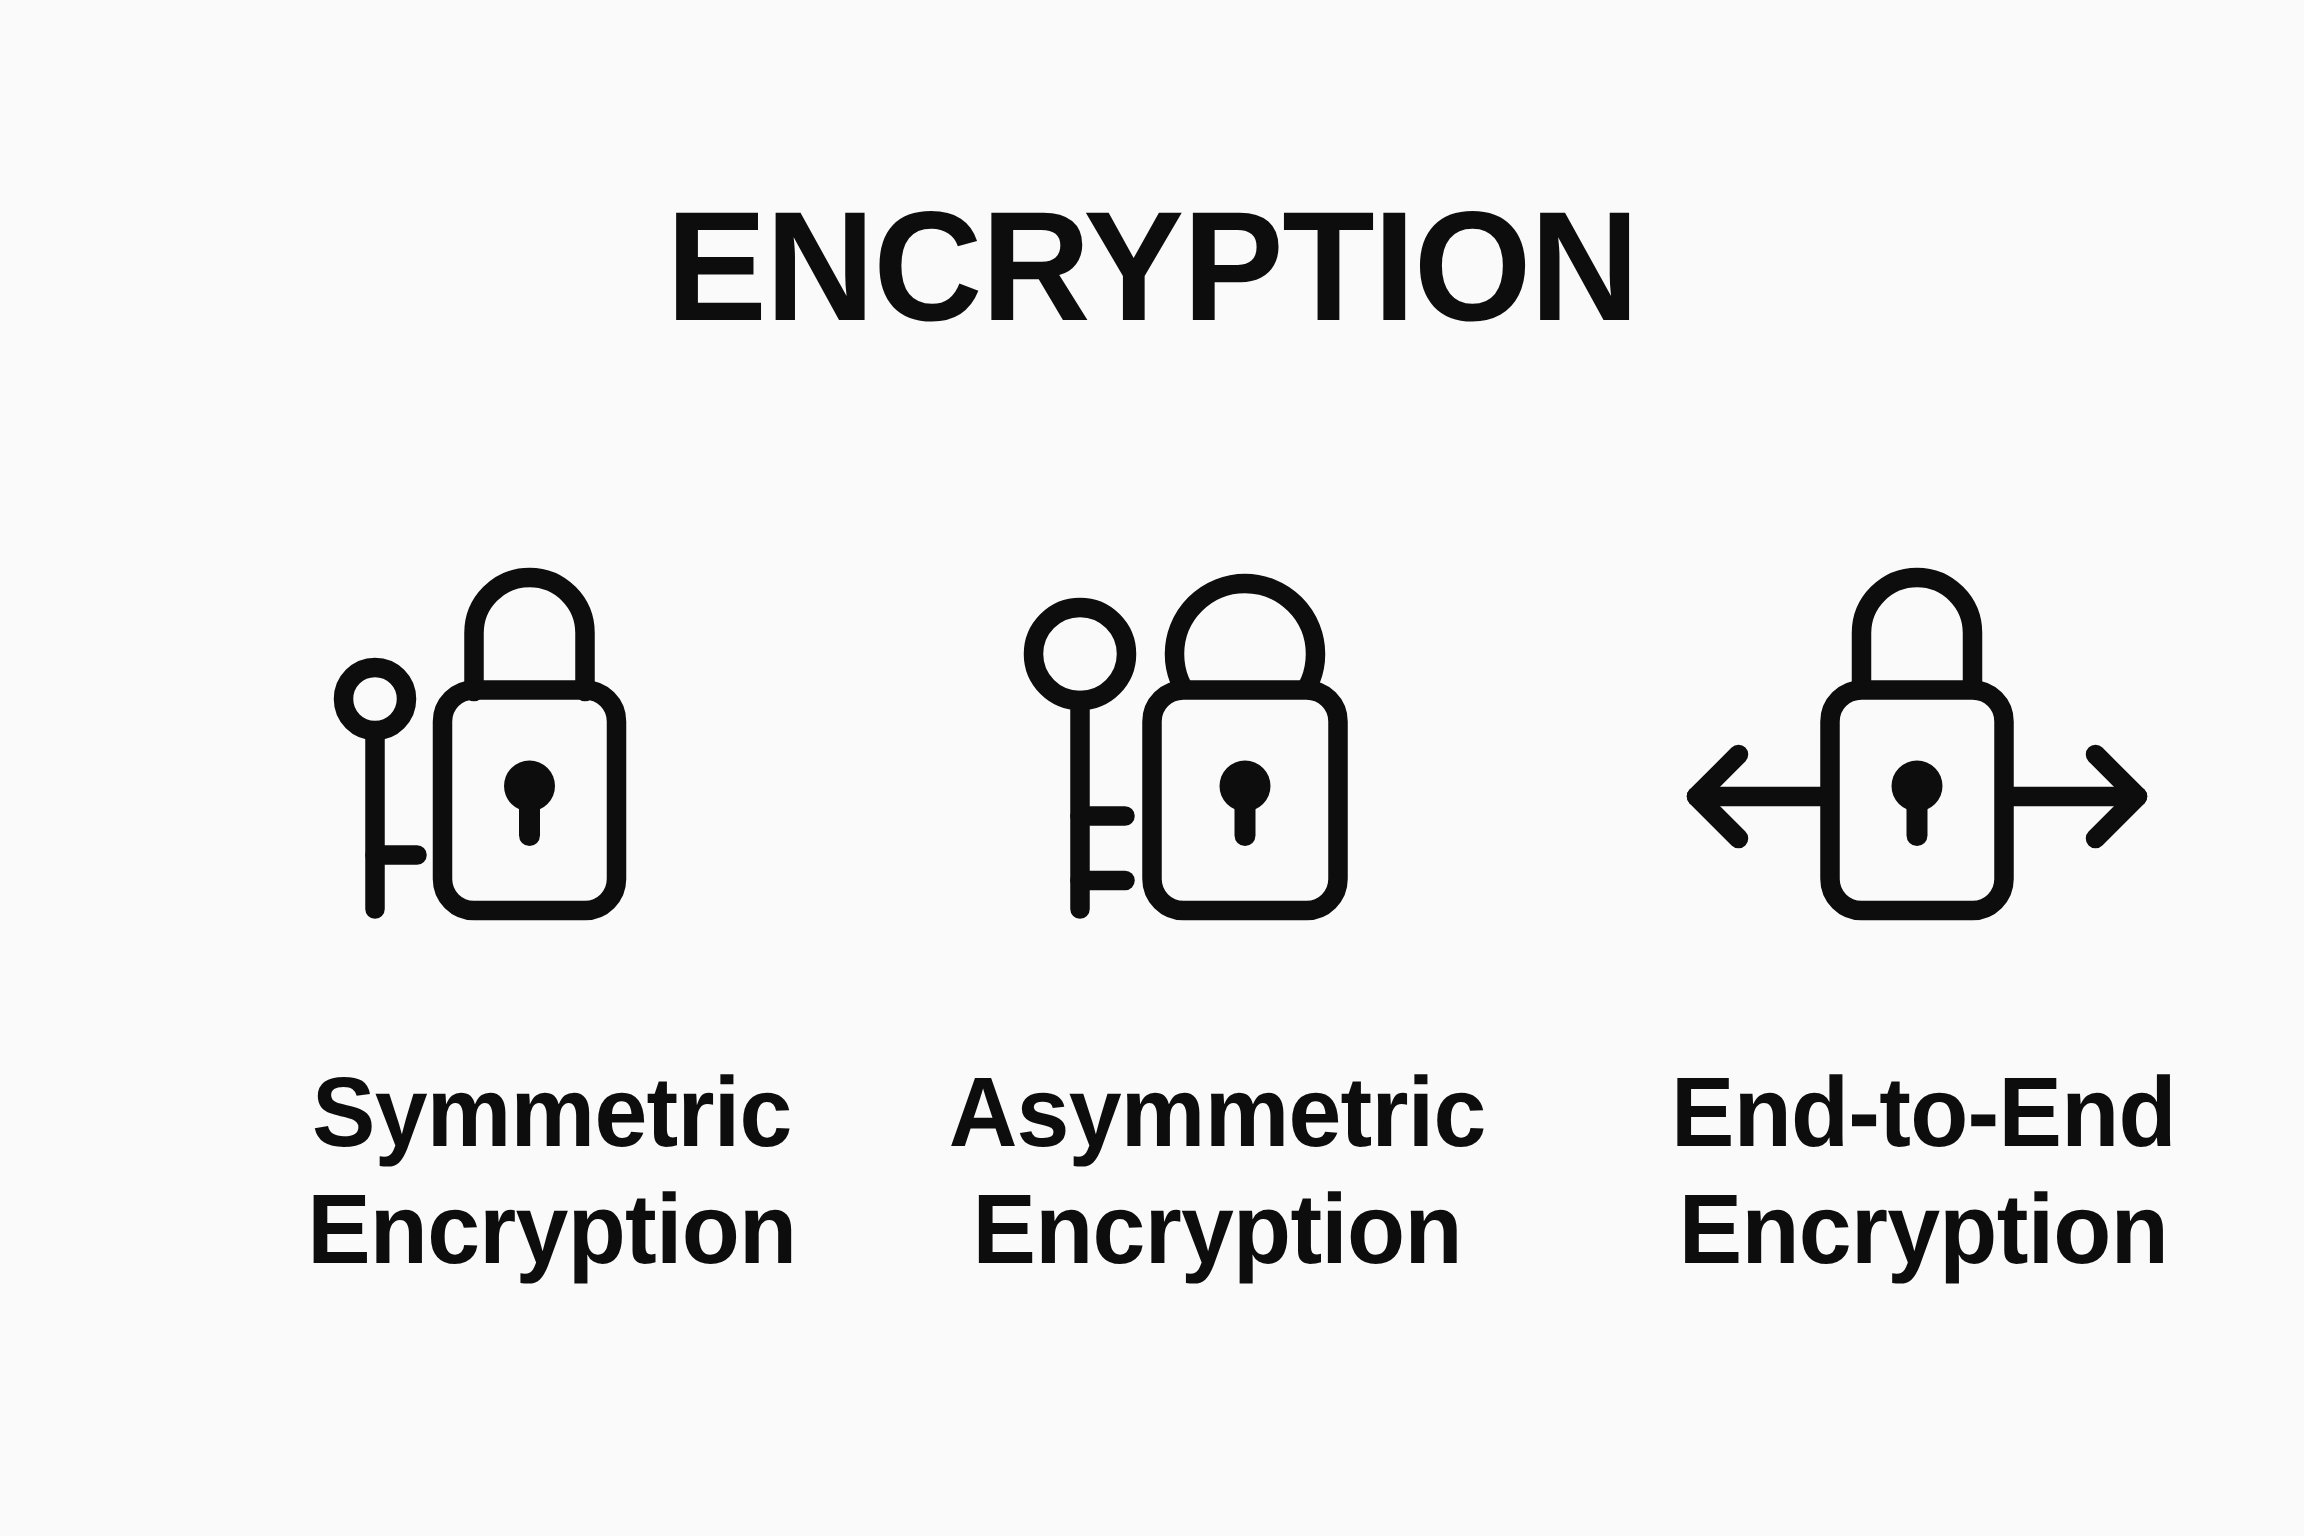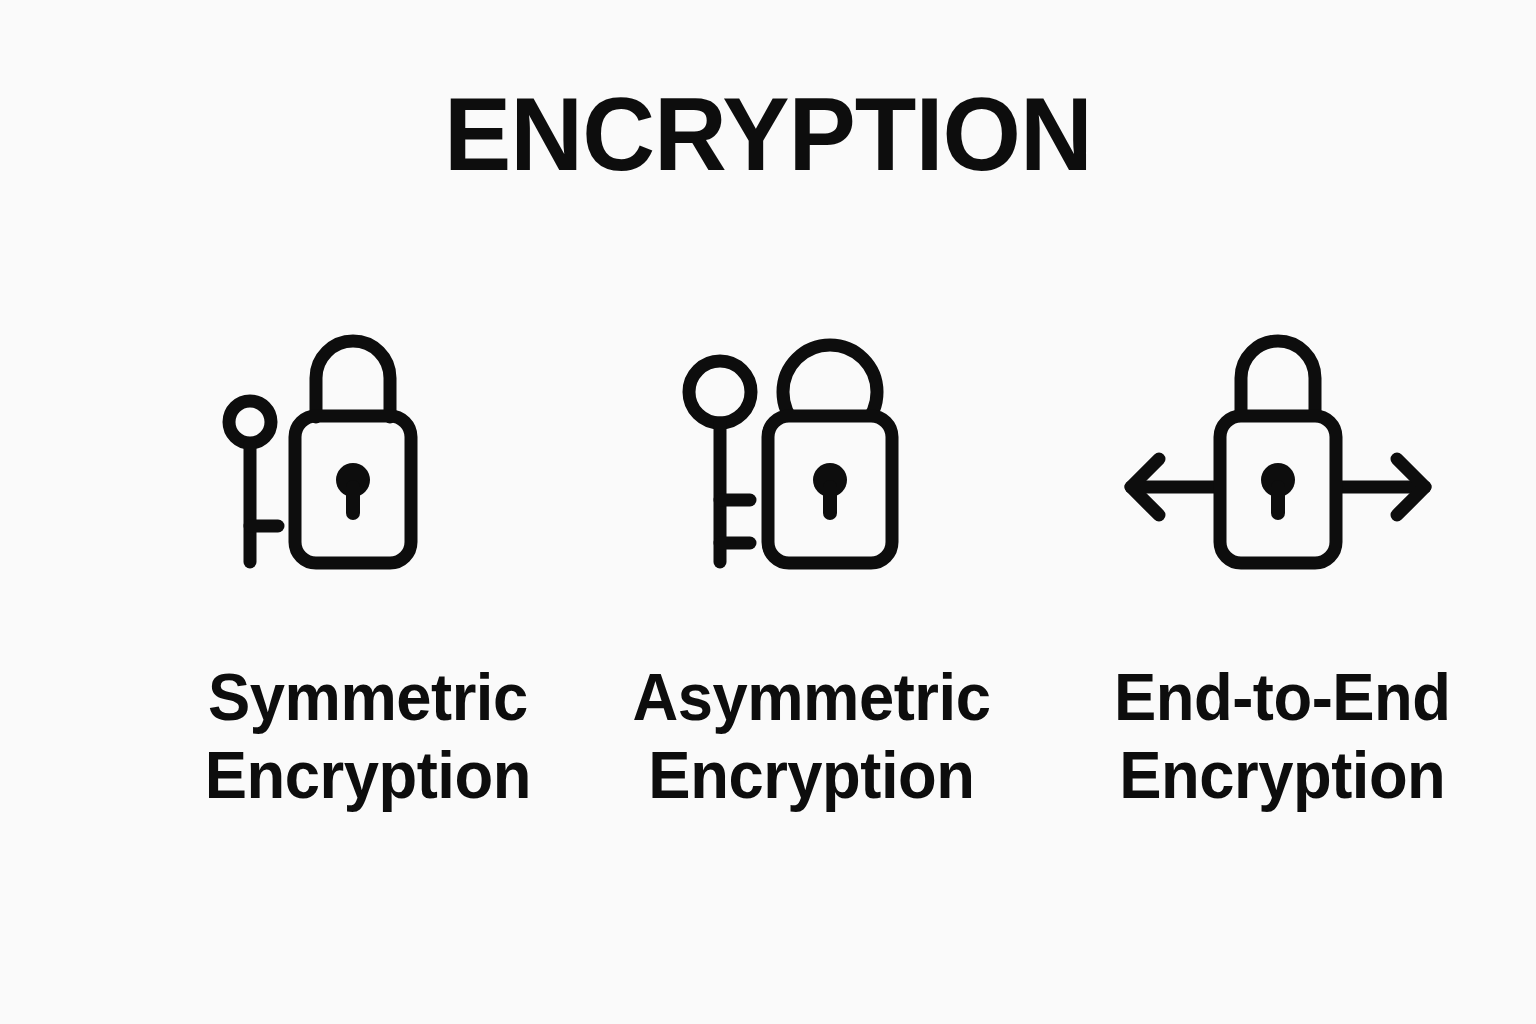--- a/index.html
+++ b/index.html
@@ -12,20 +12,21 @@
     height: 1024px;
     background: #fafafa;
     font-family: "Liberation Sans", sans-serif;
     overflow: hidden;
   }
   .poster {
     position: relative;
     width: 1536px;
     height: 892px;
     background: #fafafa;
+    margin-top: 44px;
   }
 
   
   .title {
     position: absolute;
     left: 0;
     top: 82px;
     width: 1536px;
     text-align: center;
     font-family: "Liberation Sans", sans-serif;

